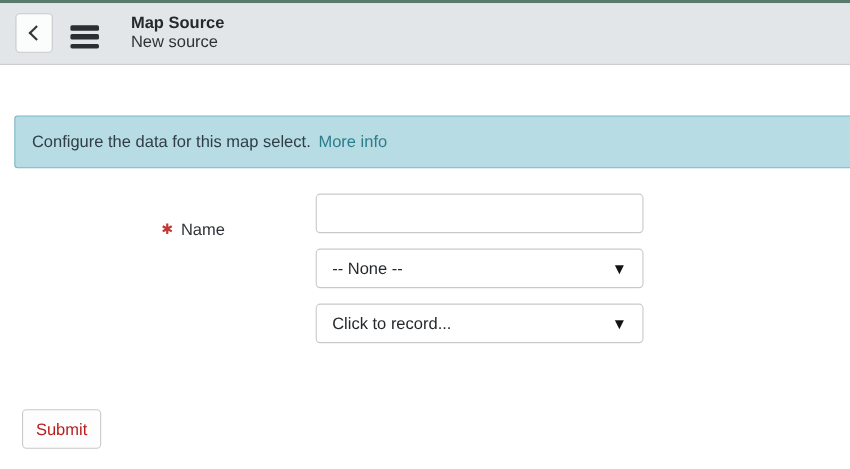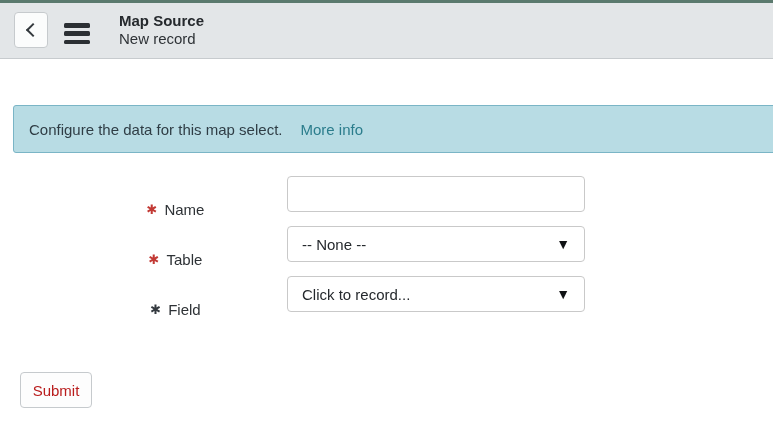--- a/index.html
+++ b/index.html
@@ -54,21 +54,21 @@
   .page-subtitle{font-size:15px;font-weight:normal;color:#2e3236;}
   .banner{
     position:absolute;left:13px;top:105px;width:770px;height:48px;
     background:var(--banner-bg);
     border:1px solid var(--banner-border);
     border-radius:3px;
     display:flex;align-items:center;
     padding-left:15px;
     font-size:15px;color:#2f3d45;
   }
-  .banner a{color:var(--link-teal);text-decoration:none;cursor:pointer;margin-left:18px;}
+  .banner a{color:var(--link-teal);text-decoration:none;cursor:pointer;margin-left:7px;}
   .form-row{position:absolute;left:0;width:773px;height:36px;}
   .row-name{top:176px;}
   .row-table{top:226px;}
   .row-field{top:276px;}
   .field-label{
     position:absolute;left:100px;top:16px;width:151px;height:36px;
     text-align:center;line-height:36px;font-size:15px;color:#2e3236;
     white-space:nowrap;
   }
   .req{
@@ -110,54 +110,48 @@
   <div class="back-btn">
     <span class="chevron-left"></span>
   </div>
   <div class="menu-btn">
     <span class="bar"></span>
     <span class="bar"></span>
     <span class="bar"></span>
   </div>
   <div class="title-block">
     <div class="page-title">Map Source</div>
-    <div class="page-subtitle">New record</div>
+    <div class="page-subtitle">New source</div>
   </div>
 </div>
 
 <div class="banner">
   <span>Configure the data for this map select.</span>
   <a>More info</a>
 </div>
 
 <div class="form-row row-name">
   <div class="field-label">
     <span class="req red">✱</span><span>Name</span>
   </div>
   <div class="control">
     <input class="text-input" type="text" value="" style="">
   </div>
 </div>
 
 <div class="form-row row-table">
-  <div class="field-label">
-    <span class="req red">✱</span><span>Table</span>
-  </div>
   <div class="control">
     <div class="select">
       <span class="select-value">-- None --</span>
       <span class="dd-arrow">▼</span>
     </div>
   </div>
 </div>
 
 <div class="form-row row-field">
-  <div class="field-label">
-    <span class="req gray">✱</span><span>Field</span>
-  </div>
   <div class="control">
     <div class="select">
       <span class="select-value">Click to record...</span>
       <span class="dd-arrow">▼</span>
     </div>
   </div>
 </div>
 
 <button class="submit-btn">Submit</button>
 

